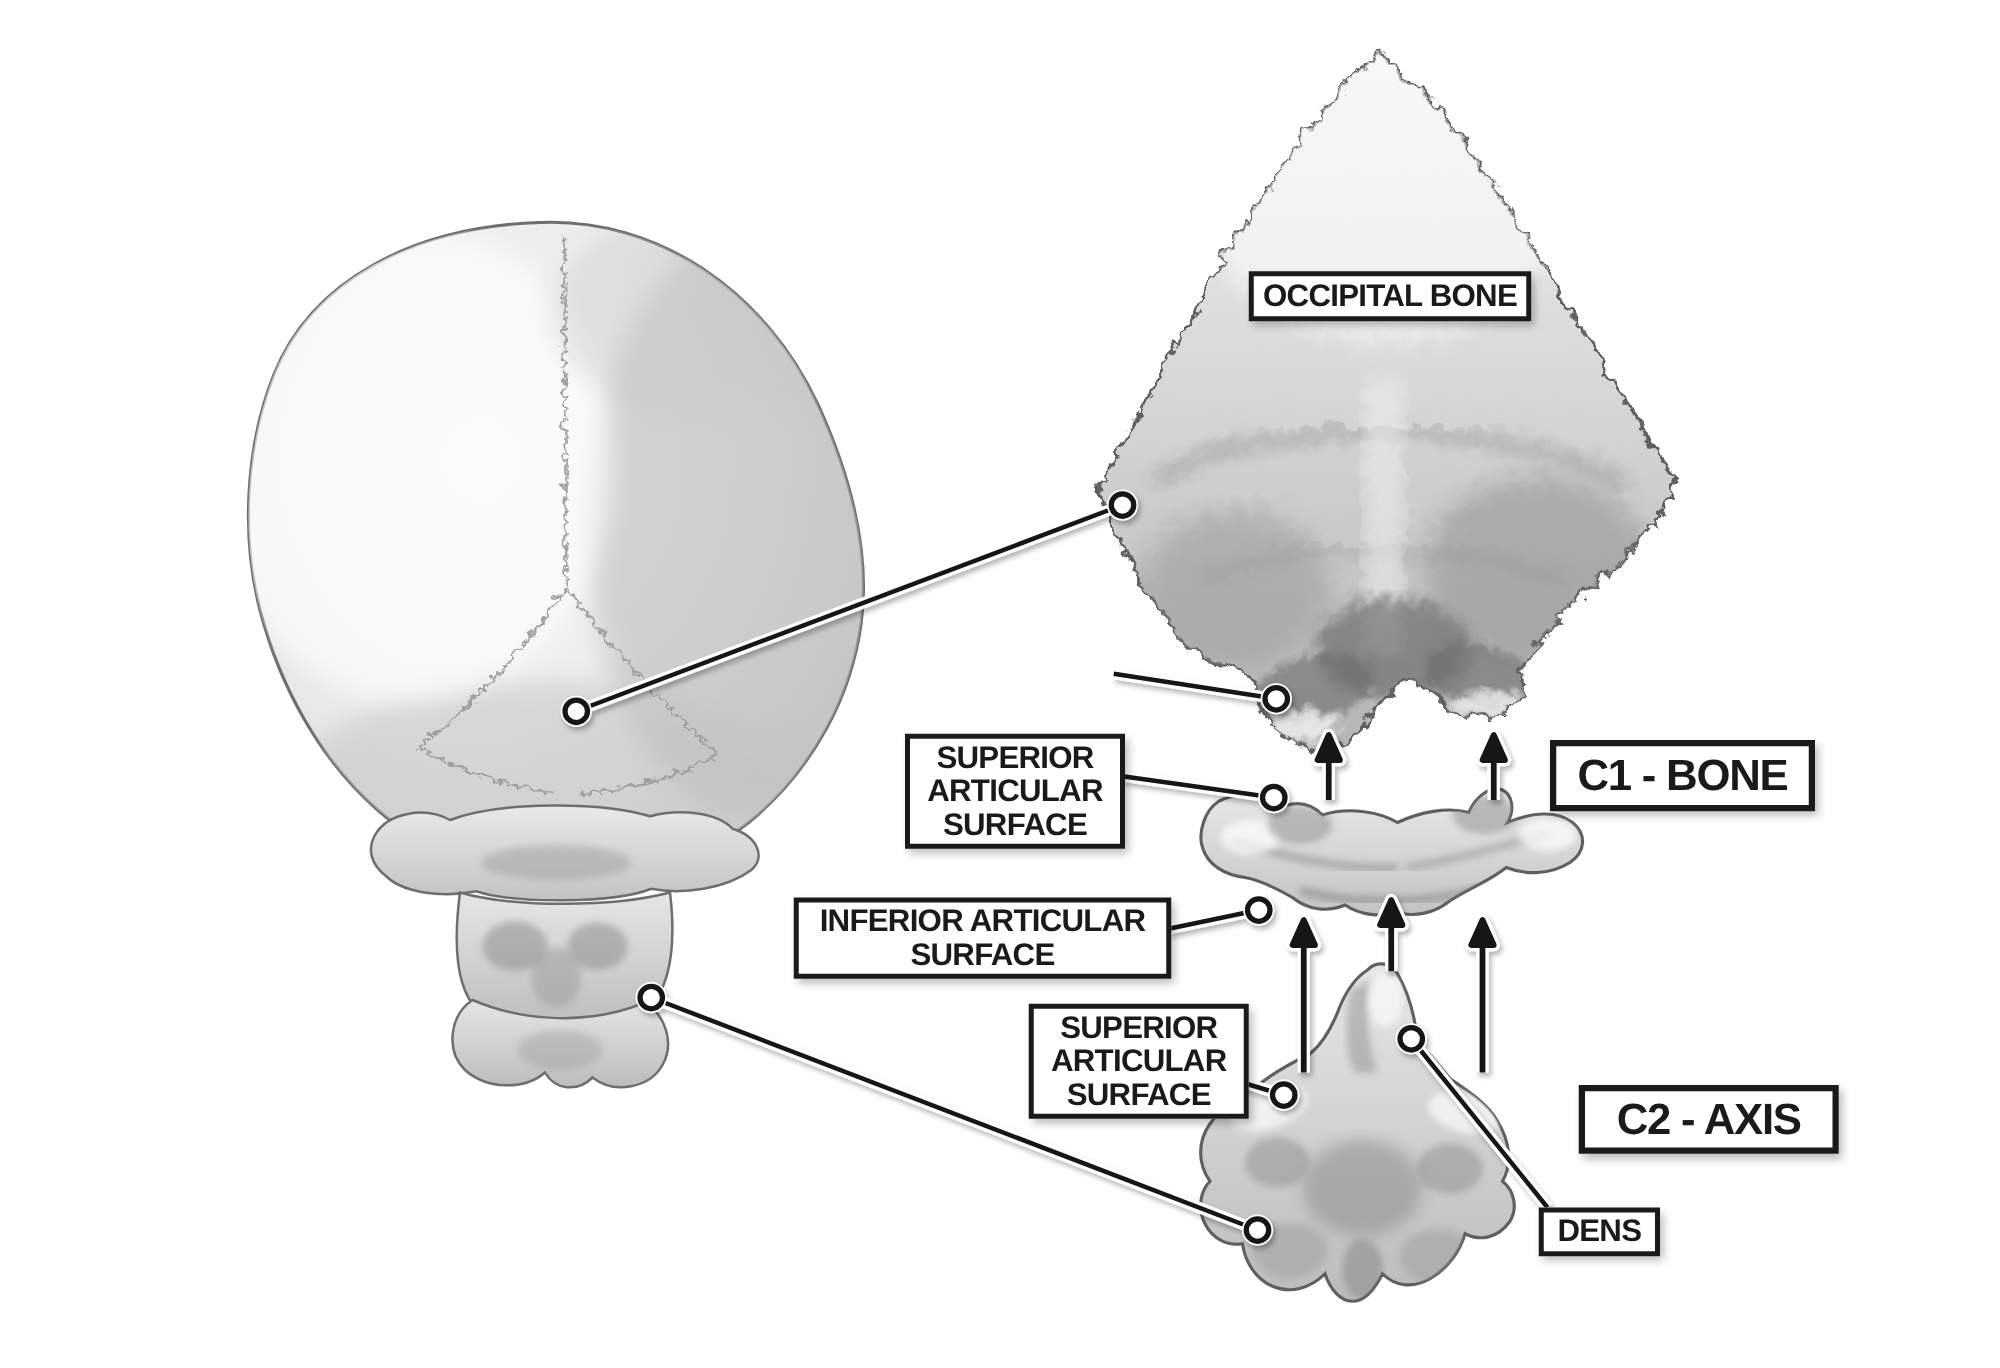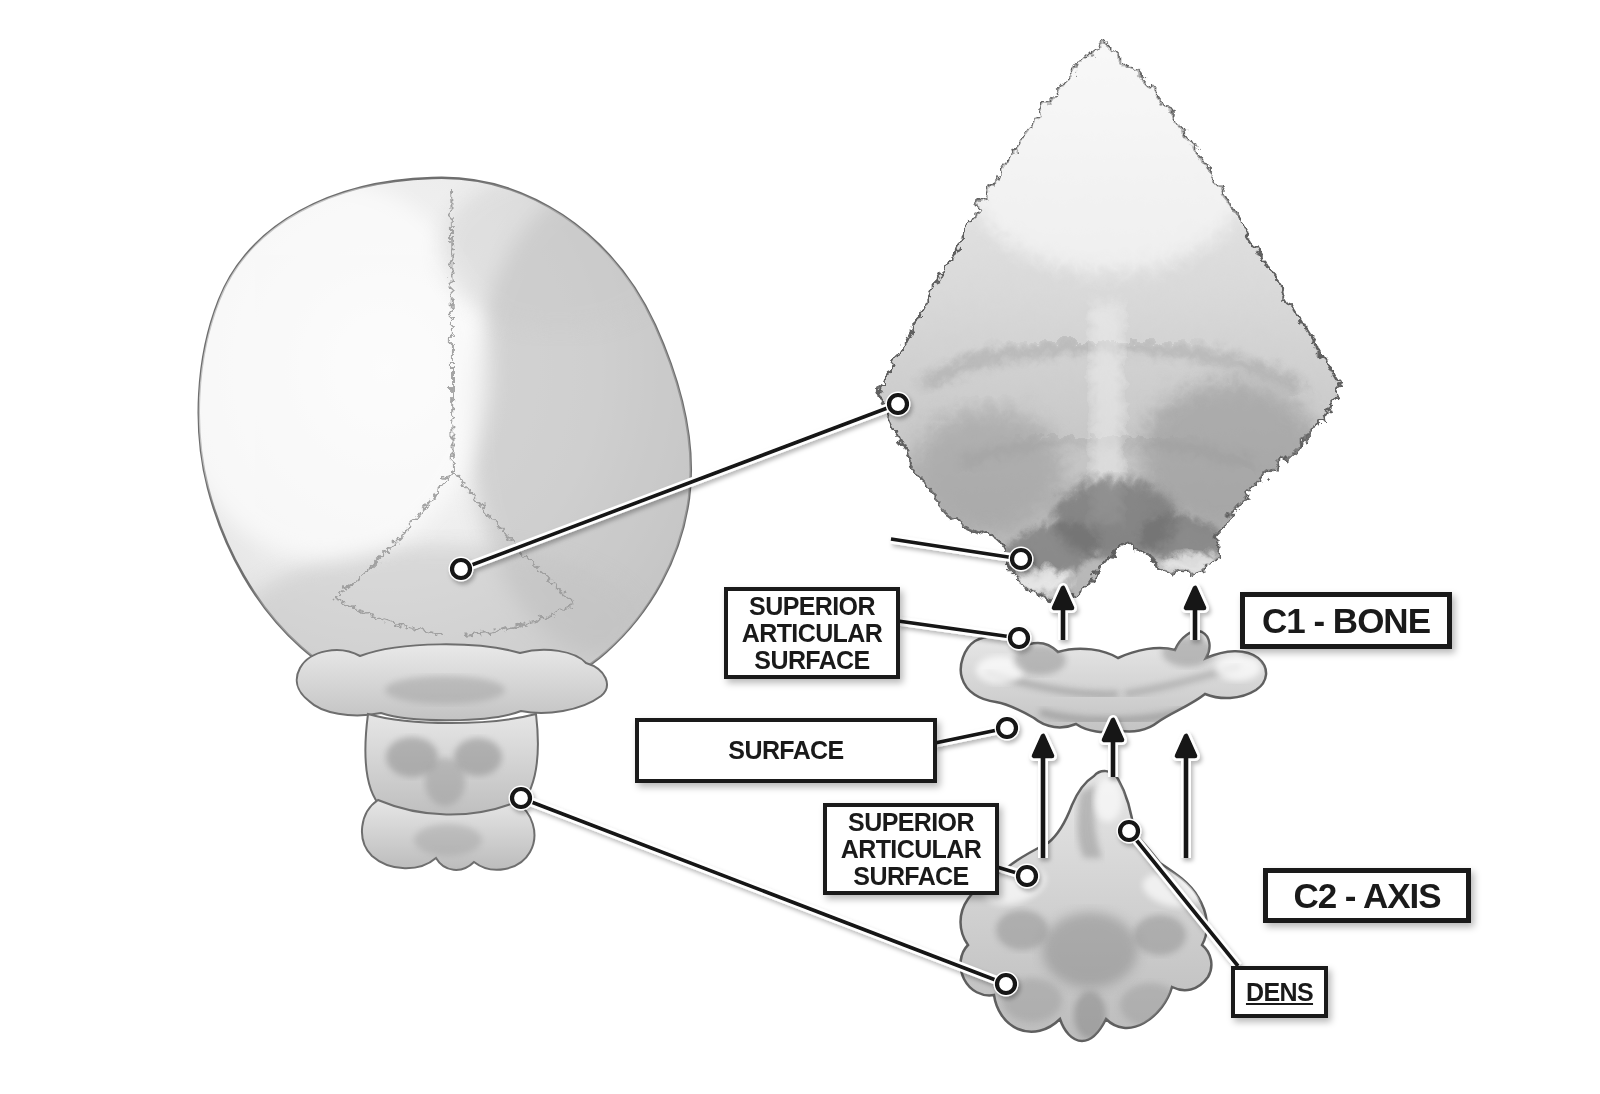--- a/index.html
+++ b/index.html
@@ -18,21 +18,21 @@
     z-index:5;
   }
   .lbl.big{border-width:5px;font-size:35px;letter-spacing:-1px;}
   #lbl-occipital-bone   {left:999px; top:217px; width:226px;height:40px;}
   #lbl-occipital-condyle{left:732px; top:505px; width:161px;height:67px;}
   #lbl-sup-art-c1       {left:724px; top:587px; width:176px;height:92px;}
   #lbl-c1-atlas         {left:1240px;top:592px; width:212px;height:57px;}
   #lbl-inf-art          {left:635px; top:718px; width:302px;height:65px;}
   #lbl-sup-art-c2       {left:823px; top:803px; width:176px;height:92px;}
   #lbl-c2-axis          {left:1263px;top:868px; width:208px;height:55px;}
-  #lbl-dens             {left:1231px;top:966px; width:97px; height:52px;text-decoration:underline;}
+  #lbl-dens             {left:1231px;top:966px; width:97px; height:39px;}
 </style>
 </head>
 <body>
 
 <div class="canvas">
 
 <svg width="1600" height="1094" viewBox="0 0 1600 1094">
   <defs>
     <radialGradient id="skullGrad" cx="38%" cy="36%" r="75%">
       <stop offset="0%" stop-color="#f8f8f8"></stop>
@@ -312,33 +312,37 @@
       <line x1="1043" y1="858" x2="1043" y2="754"></line>
           <polygon points="1034,756 1052,756 1043,736"></polygon>
       <line x1="1113" y1="777" x2="1113" y2="738"></line>
           <polygon points="1104,740 1122,740 1113,720"></polygon>
       <line x1="1186" y1="858" x2="1186" y2="754"></line>
           <polygon points="1177,756 1195,756 1186,736"></polygon>
     </g>
   </g>
 </svg>
 
+<div class="lbl" id="lbl-occipital-bone">
+  <span>OCCIPITAL BONE</span>
+</div>
 
 
 <div class="lbl" id="lbl-sup-art-c1">
   <span>SUPERIOR</span>
   <span>ARTICULAR</span>
   <span>SURFACE</span>
 </div>
 
 <div class="lbl big" id="lbl-c1-atlas">
   <span>C1 - BONE</span>
 </div>
 
 <div class="lbl" id="lbl-inf-art">
+  <span>INFERIOR ARTICULAR</span>
   <span>SURFACE</span>
 </div>
 
 <div class="lbl" id="lbl-sup-art-c2">
   <span>SUPERIOR</span>
   <span>ARTICULAR</span>
   <span>SURFACE</span>
 </div>
 
 <div class="lbl big" id="lbl-c2-axis">

